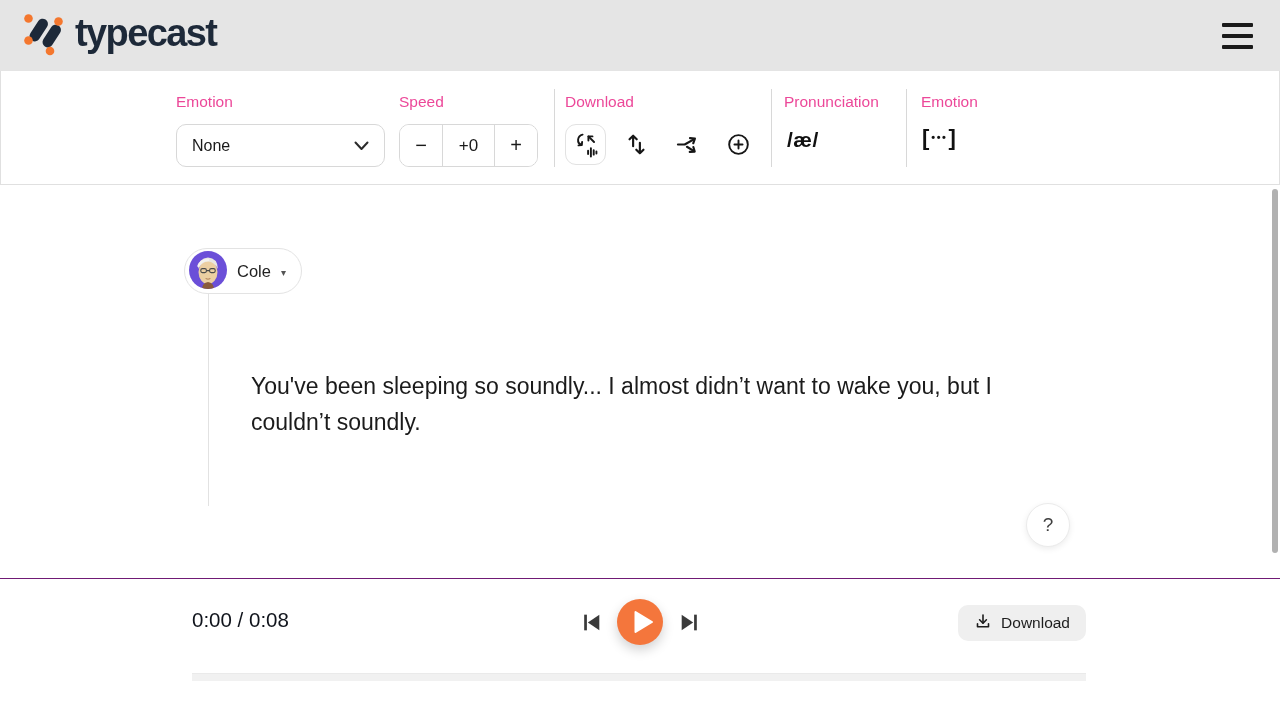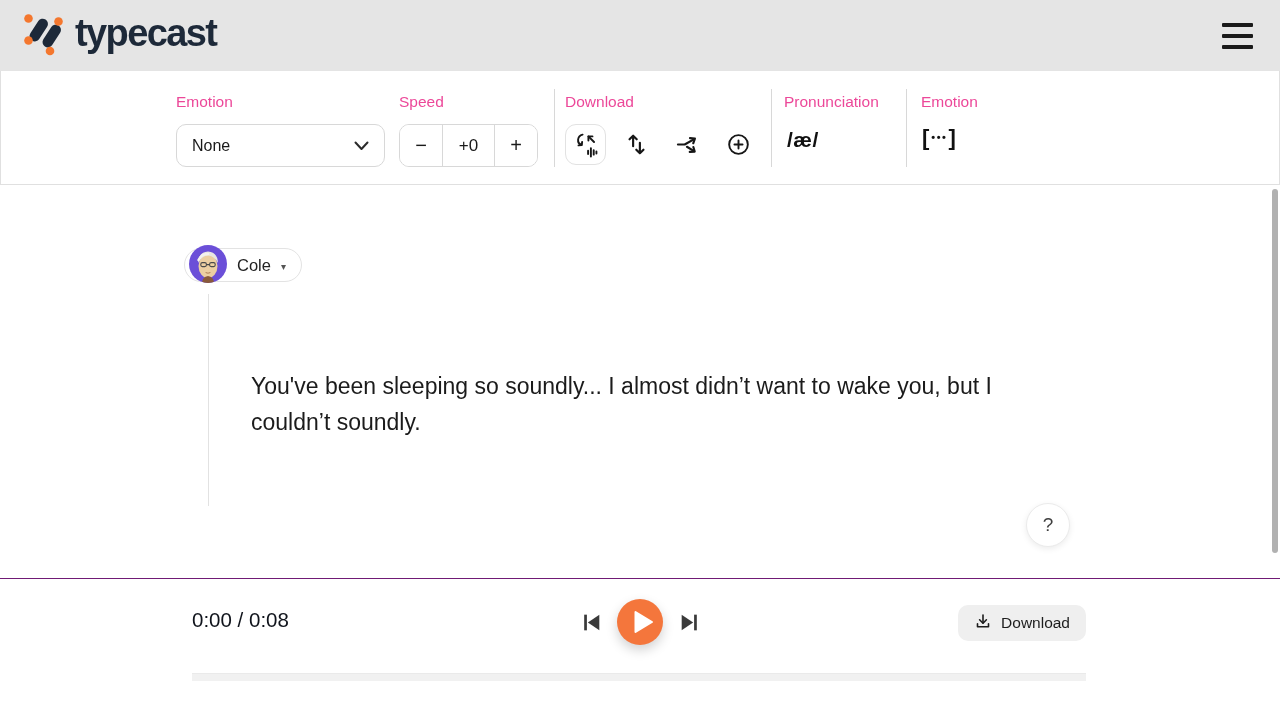--- a/index.html
+++ b/index.html
@@ -33,21 +33,21 @@
   .dyn2 { left:620px; } .dyn3 { left:671px; } .dyn4 { left:722px; }
 
   .ipa-btn { position:absolute; left:786px; top:57px; border:none; background:none; font-size:21px; font-weight:700; color:#111; cursor:pointer; letter-spacing:0.5px; }
   .insert-btn { position:absolute; left:921px; top:56px; border:none; background:none; cursor:pointer; display:flex; align-items:center; color:#111; }
   .insert-btn .br { font-size:22px; font-weight:700; line-height:1; }
   .insert-btn .dots { font-size:11px; font-weight:700; letter-spacing:1.5px; padding:0 1px 2px 2px; }
 
   
   .main { position:absolute; top:185px; left:0; right:0; height:393px; background:#fff; }
   .thread-line { position:absolute; left:208px; top:109px; width:1px; height:212px; background:#e2e2e2; }
-  .voice-chip { position:absolute; left:184px; top:63px; height:34px; border:1px solid #e3e3e3; border-radius:23px; background:#fff; display:flex; align-items:center; gap:10px; padding:0 15px 0 4px; cursor:pointer; }
+  .voice-chip { position:absolute; left:184px; top:63px; height:46px; border:1px solid #e3e3e3; border-radius:23px; background:#fff; display:flex; align-items:center; gap:10px; padding:0 15px 0 4px; cursor:pointer; }
   .voice-name { font-size:16.5px; color:#222; }
   .voice-caret { font-size:10px; color:#555; padding-top:2px; }
   .script { position:absolute; left:251px; top:183px; width:800px; font-size:23px; line-height:36px; color:#1b1b1b; cursor:text; }
   .help-btn { position:absolute; left:1026px; top:318px; width:44px; height:44px; border-radius:50%; background:#fff; border:1px solid #ebebeb; box-shadow:0 2px 6px rgba(0,0,0,0.08); font-size:19px; color:#3f3f3f; cursor:pointer; font-family:"Liberation Sans", sans-serif; }
   .scroll-thumb { position:absolute; right:2px; top:4px; width:6px; height:364px; background:#b1b1b1; border-radius:3px; cursor:pointer; }
 
   
   .player { position:absolute; top:578px; left:0; right:0; height:142px; background:#fff; border-top:1px solid #701a75; }
   .time { position:absolute; left:192px; top:29px; font-size:20.5px; color:#10141c; }
   .controls { position:absolute; left:50%; top:43px; transform:translate(-50%,-50%); display:flex; align-items:center; gap:13px; }

